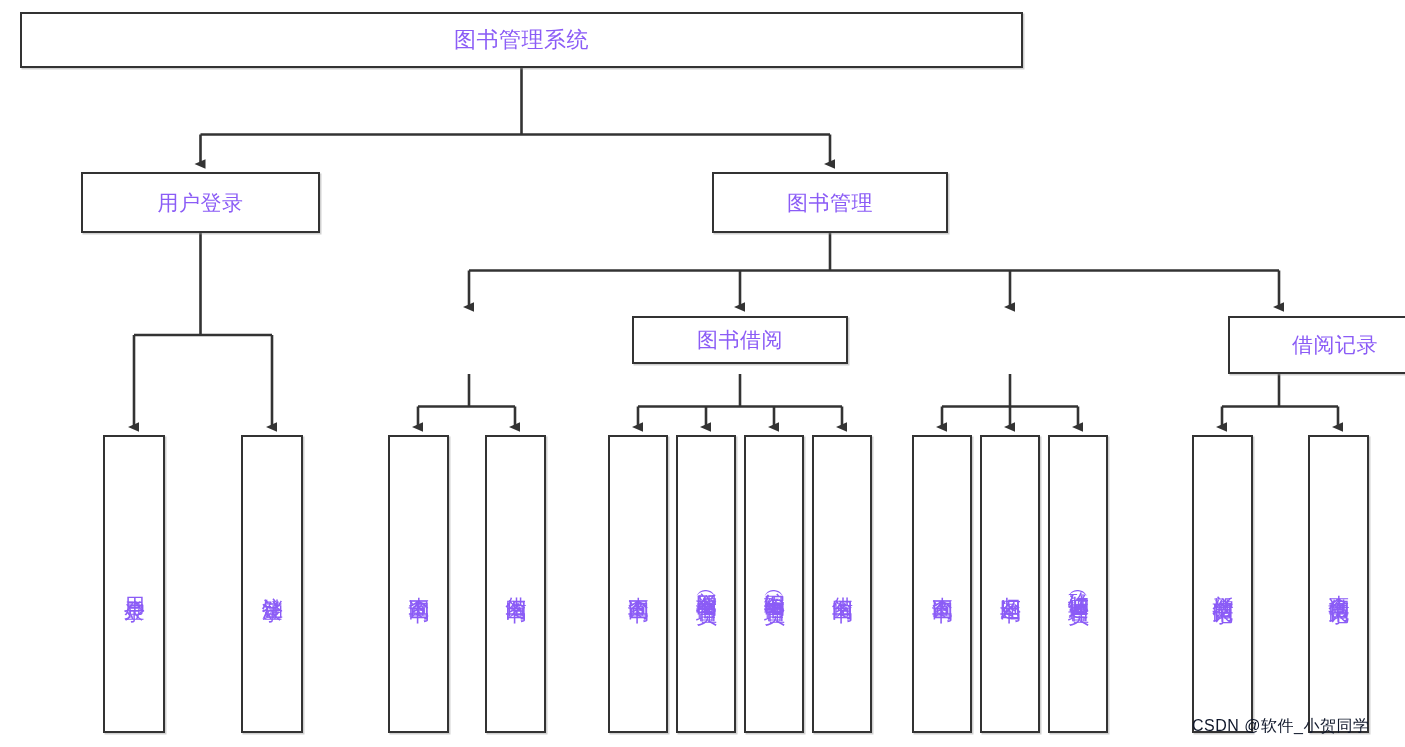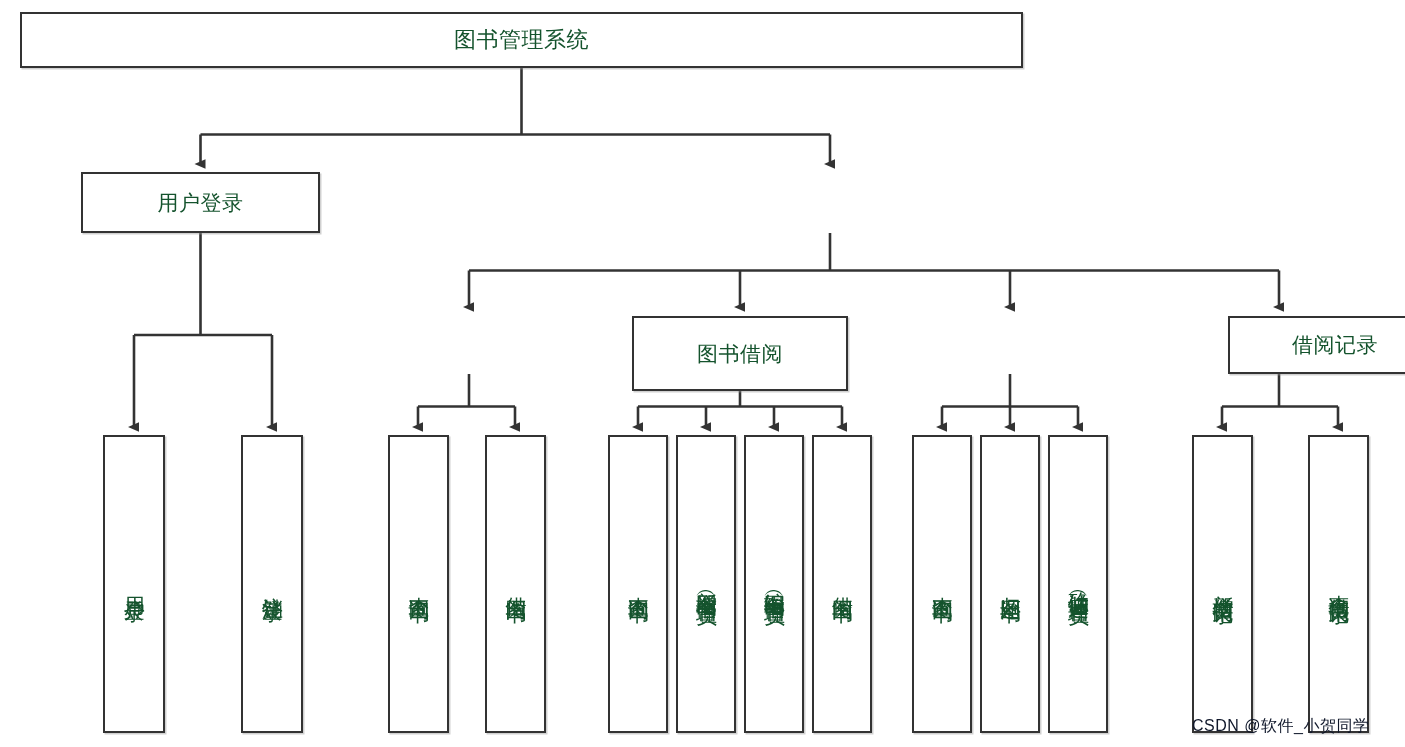--- a/index.html
+++ b/index.html
@@ -27,21 +27,21 @@
     pointer-events: none;
   }
   .node {
     position: absolute;
     box-sizing: border-box;
     background: #ffffff;
     border: 2.5px solid #333333;
     display: flex;
     align-items: center;
     justify-content: center;
-    color: #14532d;
+    color: #8b5cf6;
     box-shadow: 1.5px 1.5px 0 rgba(150,150,150,0.45);
   }
   .node .lbl {
     display: block;
     text-align: center;
     line-height: 1.12;
     letter-spacing: 0.5px;
   }
   
   .node.horiz .lbl {
@@ -128,23 +128,26 @@
   </svg>
 
   <div class="node horiz root" style="left:20px; top:12px; width:1003px; height:56px;">
     <span class="lbl">图书管理系统</span>
   </div>
 
   <div class="node horiz" style="left:81px; top:172px; width:239px; height:61px;">
     <span class="lbl">用户登录</span>
   </div>
 
-
-
-  <div class="node horiz" style="left:632px; top:316px; width:216px; height:75px;">
+  <div class="node horiz" style="left:712px; top:172px; width:236px; height:61px;">
+    <span class="lbl">图书管理</span>
+  </div>
+
+
+  <div class="node horiz" style="left:632px; top:316px; width:216px; height:48px;">
     <span class="lbl">图书借阅</span>
   </div>
 
 
   <div class="node horiz" style="left:1228px; top:316px; width:214px; height:58px;">
     <span class="lbl">借阅记录</span>
   </div>
 
   <div class="node vert" style="left:103px; top:435px; width:62px; height:298px;">
     <span class="lbl">用户登录</span>

